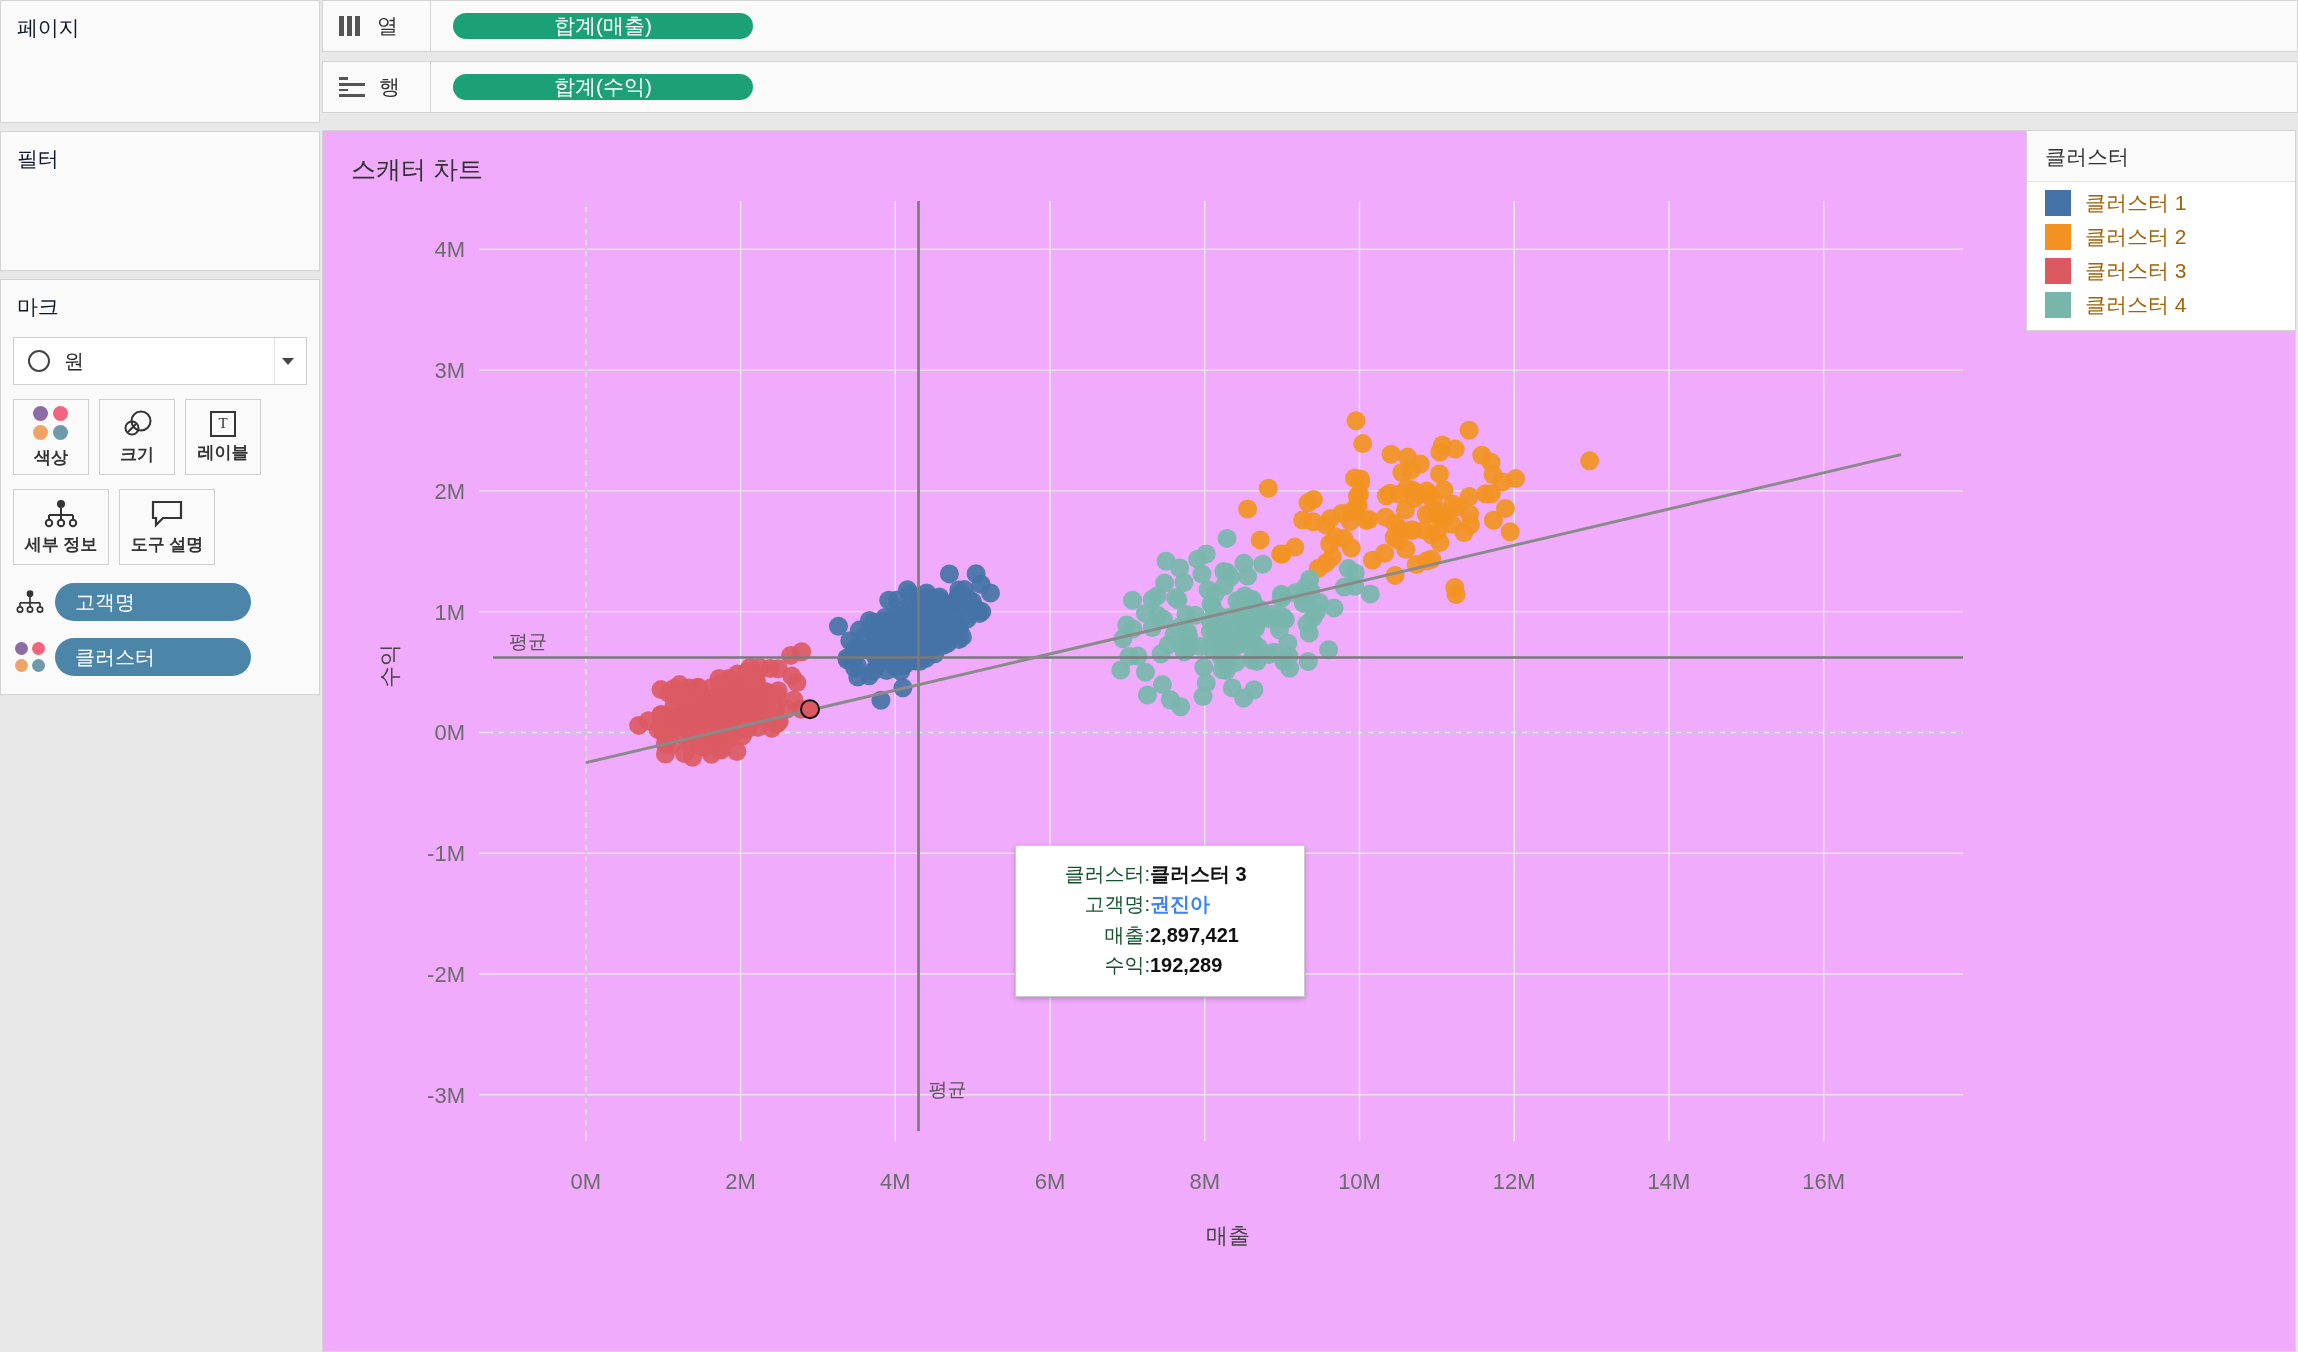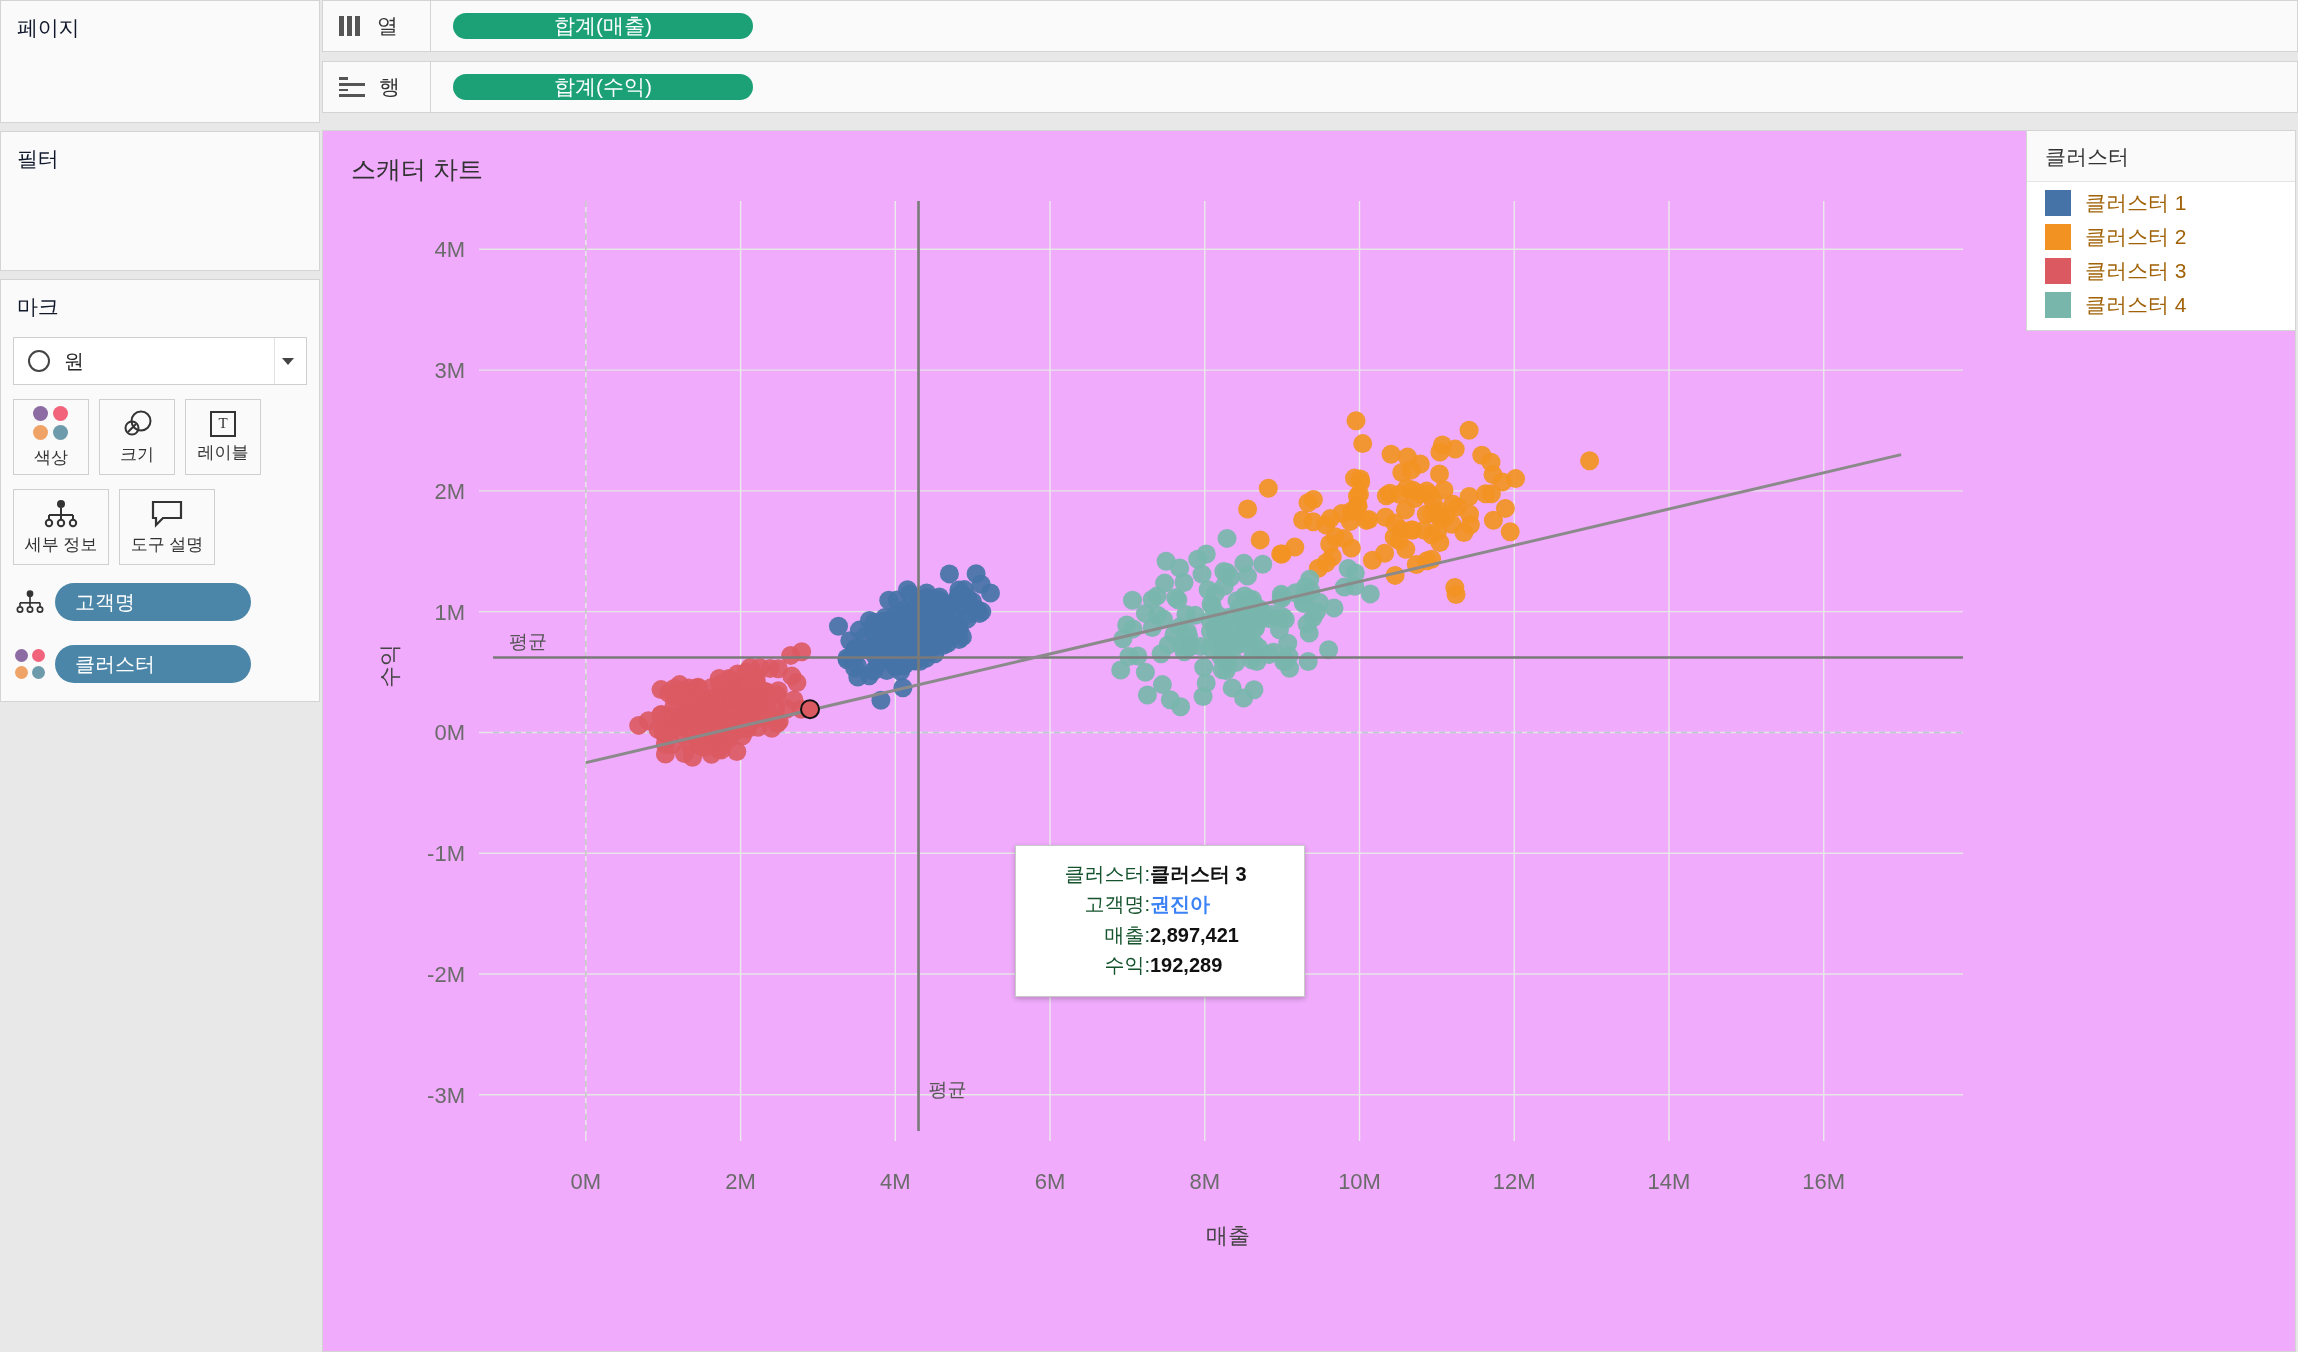--- a/index.html
+++ b/index.html
@@ -42,39 +42,39 @@
     border-right:6px solid transparent;border-top:7px solid #444;
   }
 
   
   .btn-grid { margin:14px 12px 0 12px; display:flex; gap:10px; flex-wrap:wrap; }
   .mbtn {
     width:76px; height:76px; background:#fafafa; border:1px solid #cfcfcf;
     display:flex; flex-direction:column; align-items:center; justify-content:center;
     gap:4px;
   }
-  .mbtn .mb-label { font-size:17px; color:#333; white-space:nowrap; }
+  .mbtn .mb-label { font-size:17px; color:#333; white-space:nowrap;font-weight:bold; }
   .mbtn.wide { width:96px;align-items:center; }
 
   
   .dots4 { width:36px;height:36px;display:grid;grid-template-columns:1fr 1fr;gap:3px; }
   .dots4 span{ border-radius:50%; display:block; width:15px;height:15px; }
 
   
   .sizeic { width:34px;height:30px; }
   
   .labelic { width:26px;height:26px;border:2.2px solid #333; display:flex;align-items:center;justify-content:center;
              font-size:15px;color:#333;font-family:"Liberation Serif",serif;}
   
   .detailic{width:36px;height:30px;}
   
   .tipic{width:34px;height:30px;}
 
   
-  .mark-pills { margin:18px 12px 0 12px; display:flex; flex-direction:column; gap:24px; }
+  .mark-pills { margin:18px 12px 0 12px; display:flex; flex-direction:column; gap:17px; }
   .mark-pill-row { display:flex; align-items:center; gap:8px; }
   .mp-icon { width:34px; flex:0 0 34px; display:flex; align-items:center; justify-content:center; }
   .mp-pill {
     background:#4b86a8; color:#fff; border-radius:20px; height:38px;
     display:flex; align-items:center; padding:0 20px; font-size:20px;
     min-width:196px;
   }
 
   
   .viz-wrap { flex:1 1 auto; padding:0 0 0 0; position:relative; }

